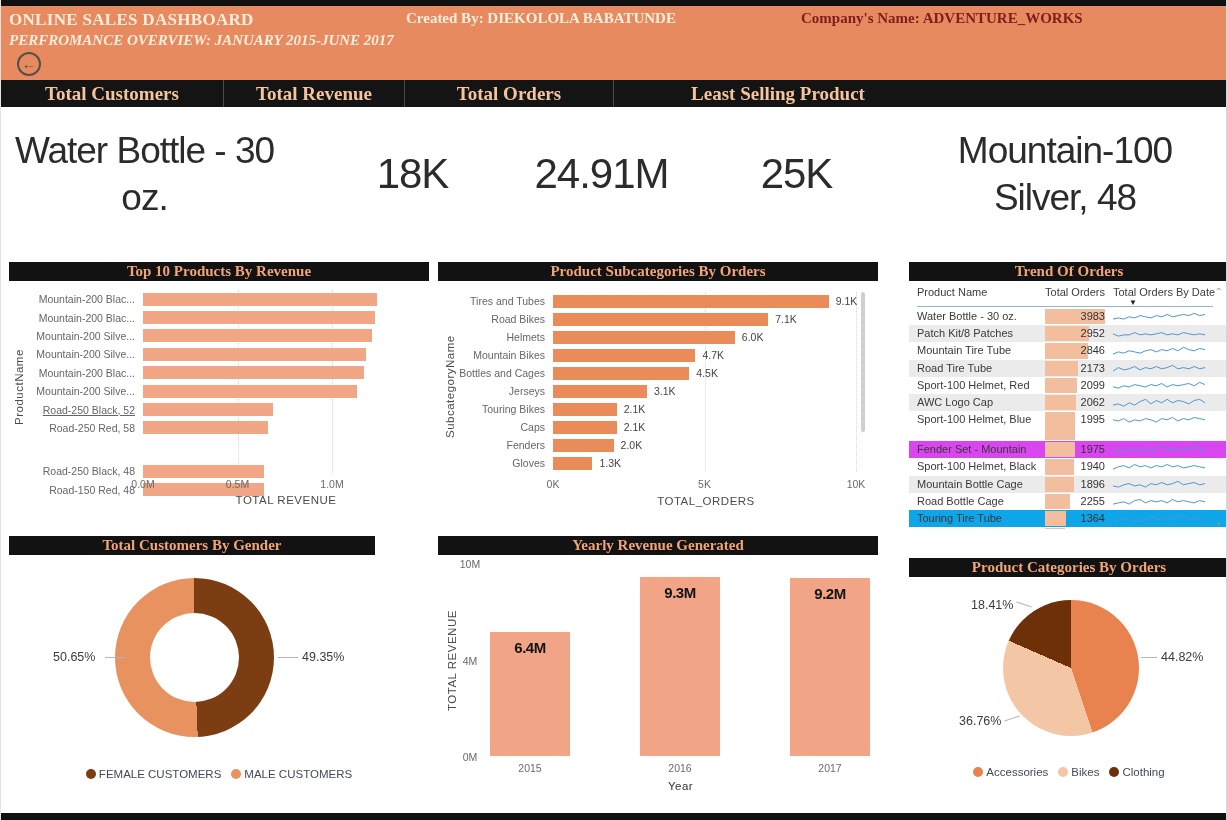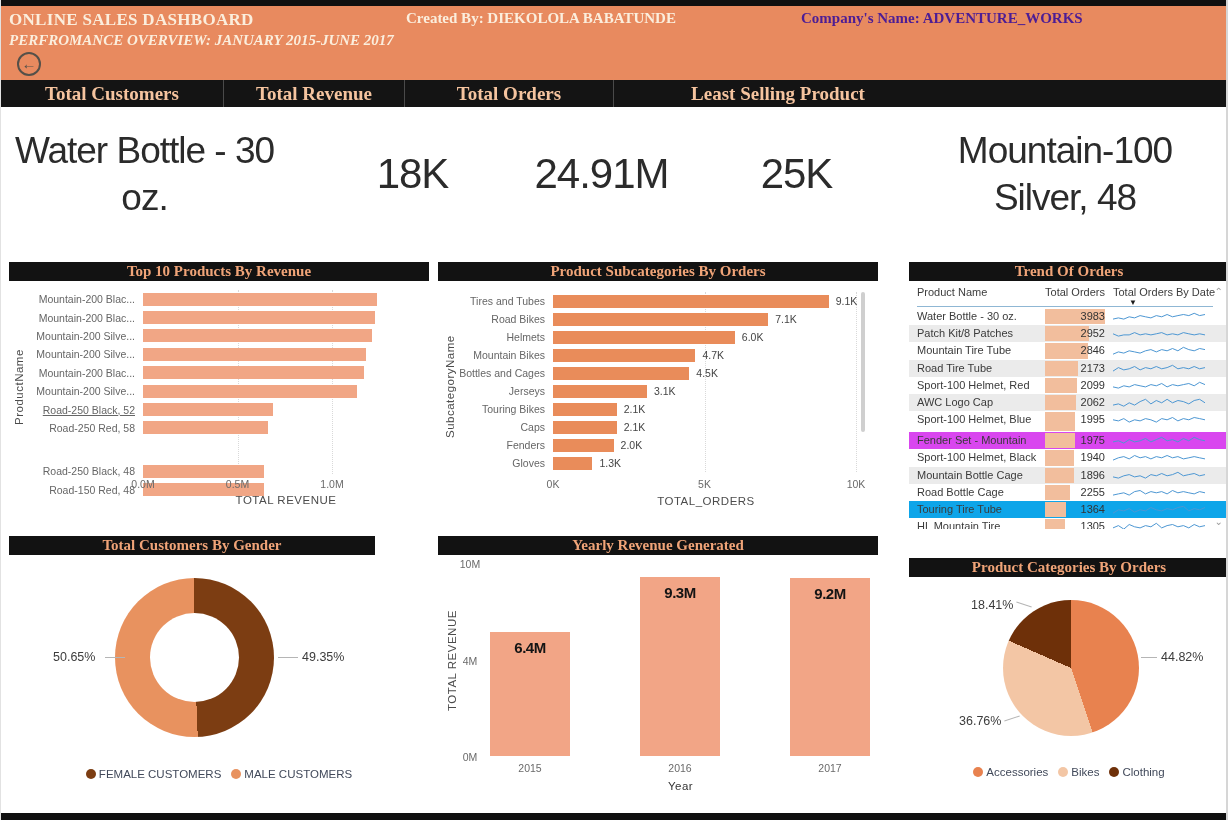--- a/index.html
+++ b/index.html
@@ -8,21 +8,21 @@
   .page { position:relative; width:1228px; height:820px; background:#fff; overflow:hidden;
           border-left:1px solid #e2e2e2; border-right:2px solid #d6d6d6; }
   .strip { position:absolute; left:0; width:1228px; background:#101010; }
   .serif { font-family:"Liberation Serif", serif; }
 
   
   .hdr-band { position:absolute; left:0; top:6px; width:1228px; height:74px; background:#E88A5F; }
   .hdr-title { position:absolute; left:8px; top:4px; color:#FBEEDD; font-size:17px; font-weight:bold; letter-spacing:.3px; }
   .hdr-sub { position:absolute; left:8px; top:26px; color:#FBEEDD; font-size:15px; font-weight:bold; font-style:italic; }
   .hdr-created { position:absolute; left:405px; top:4px; color:#FBEEDD; font-size:15px; font-weight:bold; }
-  .hdr-company { position:absolute; left:800px; top:4px; color:#4c1d95; font-size:15px; font-weight:bold; }
+  .hdr-company { position:absolute; left:800px; top:4px; color:#7f1d1d; font-size:15px; font-weight:bold; }
   .back-btn { position:absolute; left:16px; top:46px; width:24px; height:24px; border:2px solid #555049;
               border-radius:50%; color:#555049; text-align:center; line-height:20px; font-size:15px; font-weight:bold; cursor:pointer; }
 
   
   .kpi-bar { position:absolute; left:0; top:80px; width:1228px; height:27px; background:#141414; display:flex; }
   .kpi-h { height:27px; display:flex; align-items:center; justify-content:center; color:#F5C49F;
            font-family:"Liberation Serif",serif; font-weight:bold; font-size:19px; border-right:1px solid #4a4a4a; }
   .kpi-h:last-child { border-right:none; }
   .kpi-vals { position:absolute; left:0; top:107px; width:1228px; height:135px; display:flex; }
   .kpi-v { display:flex; align-items:center; justify-content:center; text-align:center;
@@ -268,21 +268,21 @@
           </svg>
         </div>
         <div class="trow" style="height: 17.2px; background: rgb(235, 235, 235);">
           <div class="nm">AWC Logo Cap</div>
           <div class="bar" style="width: 31.062px; background: rgb(242, 190, 157);"></div>
           <div class="num">2062</div>
           <svg width="92" height="13" class="spk">
             <polyline points="0.0,9.1 5.4,7.9 10.8,10.2 16.2,6.8 21.6,9.1 27.1,5.6 32.5,3.3 37.9,7.9 43.3,4.5 48.7,6.8 54.1,3.3 59.5,6.8 64.9,4.5 70.4,5.6 75.8,7.9 81.2,4.5 86.6,3.3 92.0,6.8" fill="none" stroke="#4D97D3" stroke-width="1"></polyline>
           </svg>
         </div>
-        <div class="trow" style="height: 21px; background: rgb(255, 255, 255); text-decoration: underline;">
+        <div class="trow" style="height: 30px; background: rgb(255, 255, 255); text-decoration: underline;">
           <div class="nm">Sport-100 Helmet, Blue</div>
           <div class="bar" style="width: 30.0527px; background: rgb(242, 190, 157);"></div>
           <div class="num">1995</div>
           <svg width="92" height="13" class="spk">
             <polyline points="0.0,6.8 5.4,7.9 10.8,5.6 16.2,9.1 21.6,6.8 27.1,7.9 32.5,5.6 37.9,6.8 43.3,9.1 48.7,5.6 54.1,6.8 59.5,4.5 64.9,7.9 70.4,5.6 75.8,6.8 81.2,4.5 86.6,5.6 92.0,6.8" fill="none" stroke="#4D97D3" stroke-width="1"></polyline>
           </svg>
         </div>
         <div class="trow" style="height: 17.2px; background: #d946ef;">
           <div class="nm">Fender Set - Mountain</div>
           <div class="bar" style="width: 29.7514px; background: rgb(242, 190, 157);"></div>

